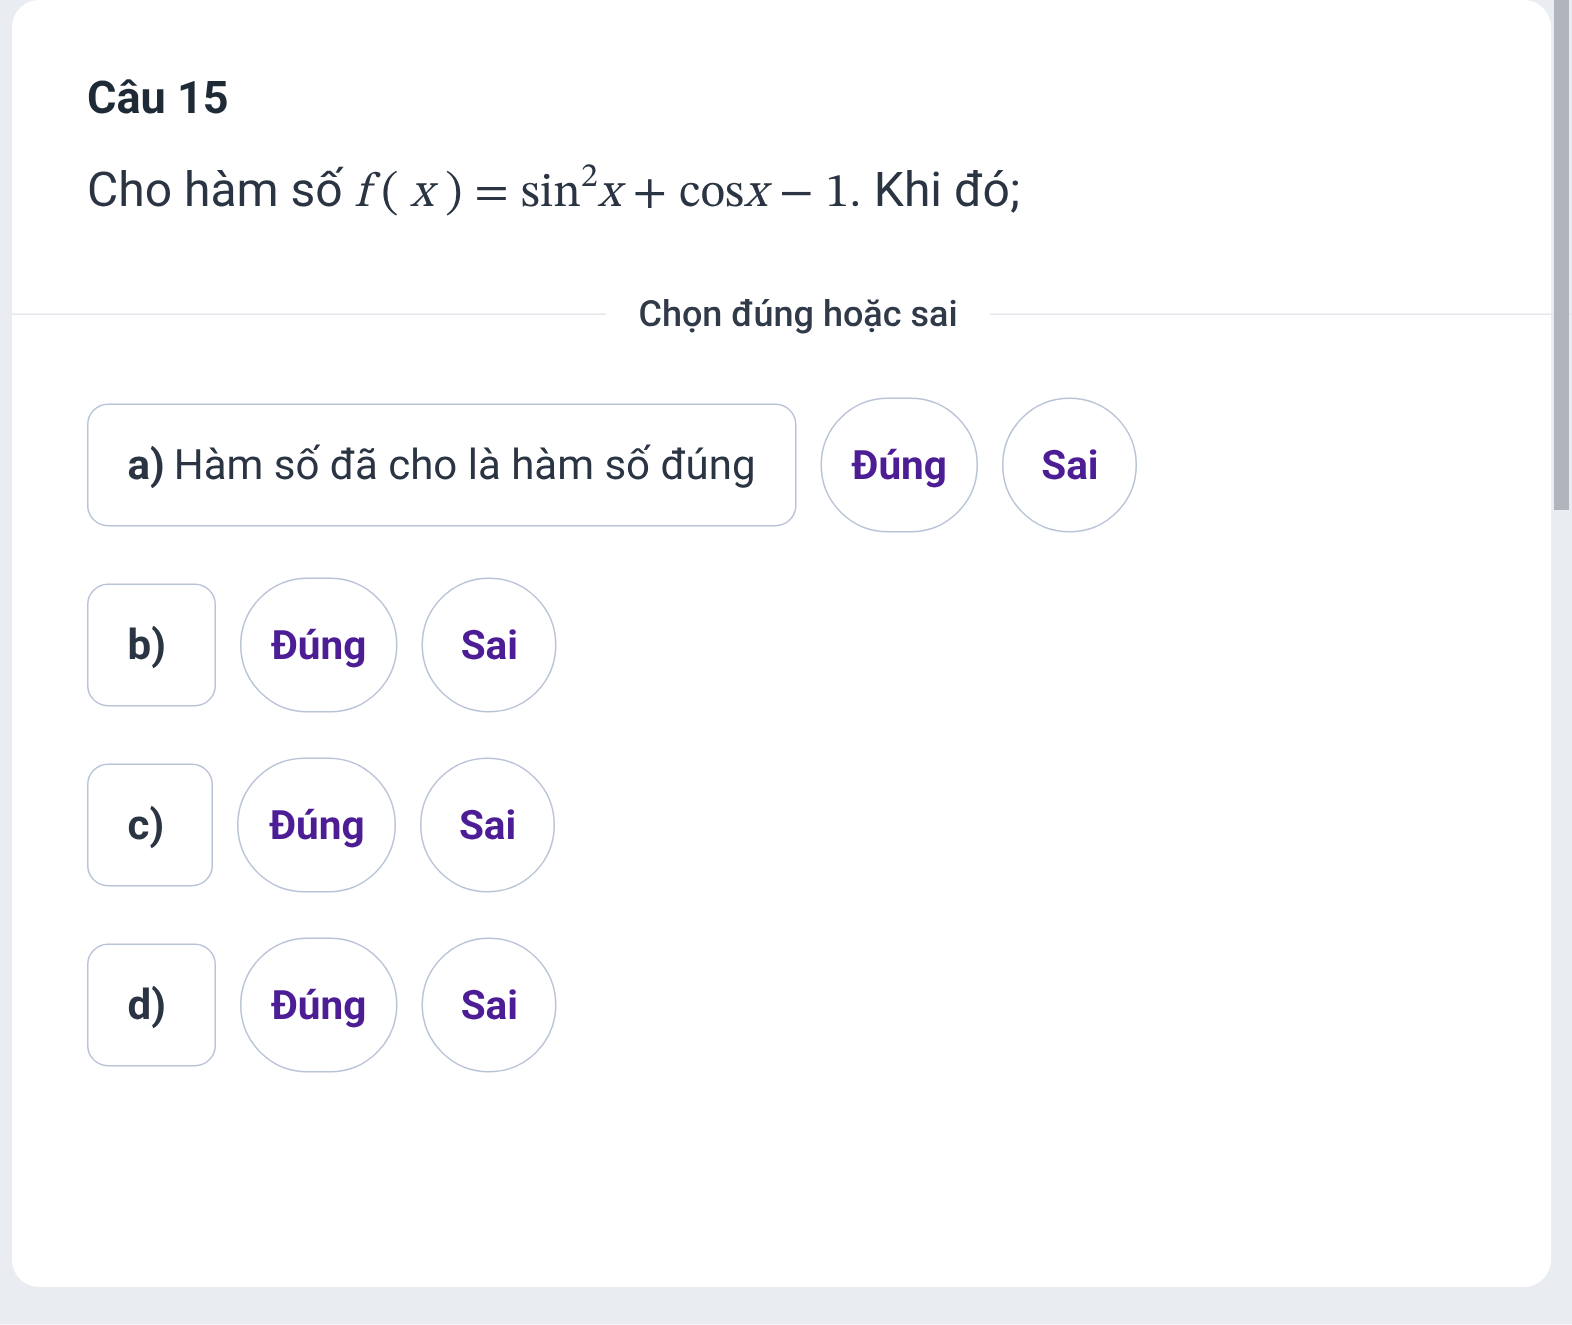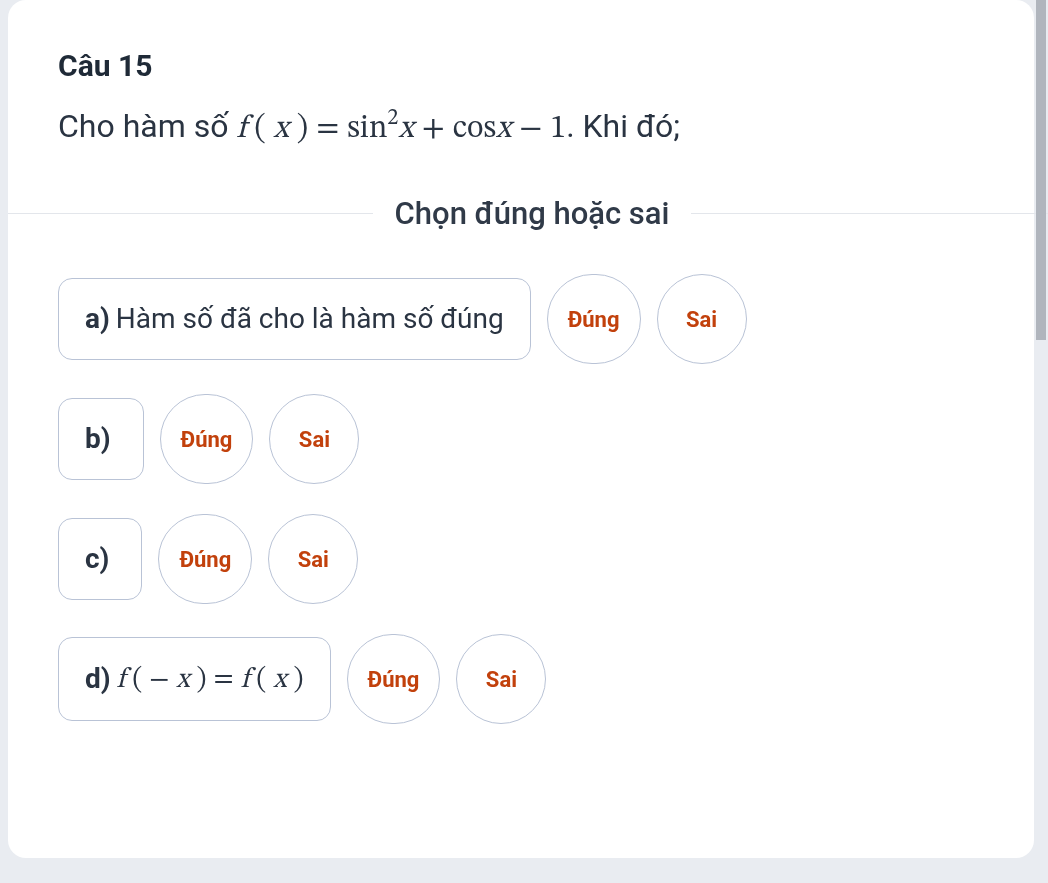--- a/index.html
+++ b/index.html
@@ -66,21 +66,21 @@
     align-items: center;
     margin: 40px -50px 42px -50px;
   }
   .divider-line {
     flex: 1;
     height: 1px;
     background: #e3e6eb;
   }
   .divider-text {
     padding: 0 22px;
-    font-size: 31px;
+    font-size: 24px;
     color: #303a48;
     font-weight: 500;
   }
   .options {
     display: flex;
     flex-direction: column;
     gap: 30px;
   }
   .row {
     display: flex;
@@ -103,23 +103,23 @@
   }
   .btn {
     border: 1.5px solid #b9c3d6;
     border-radius: 999px;
     min-width: 90px;
     height: 90px;
     padding: 0 20px;
     display: inline-flex;
     align-items: center;
     justify-content: center;
-    font-size: 22px;
+    font-size: 27px;
     font-weight: 700;
-    color: #c2410c;
+    color: #4c1d95;
     cursor: pointer;
     background: #fff;
   }
   .bbR {
     font-family: "Cambria Math", "STIX Two Math", serif;
     font-style: normal;
   }
 </style>
 </head>
 <body>
@@ -160,21 +160,20 @@
       <div class="statement">
         <span class="lead">c)</span>
       </div>
       <div class="btn">Đúng</div>
       <div class="btn">Sai</div>
     </div>
 
     <div class="row">
       <div class="statement">
         <span class="lead">d)</span>
-        <span><span class="math">f</span> <span class="mathup">(</span> <span class="mathup">−</span> <span class="math">x</span> <span class="mathup">)</span> <span class="mathup">=</span> <span class="math">f</span> <span class="mathup">(</span> <span class="math">x</span> <span class="mathup">)</span></span>
       </div>
       <div class="btn">Đúng</div>
       <div class="btn">Sai</div>
     </div>
 
   </div>
 </div>
 
 <div class="scroll-track">
   <div class="scroll-thumb"></div>

